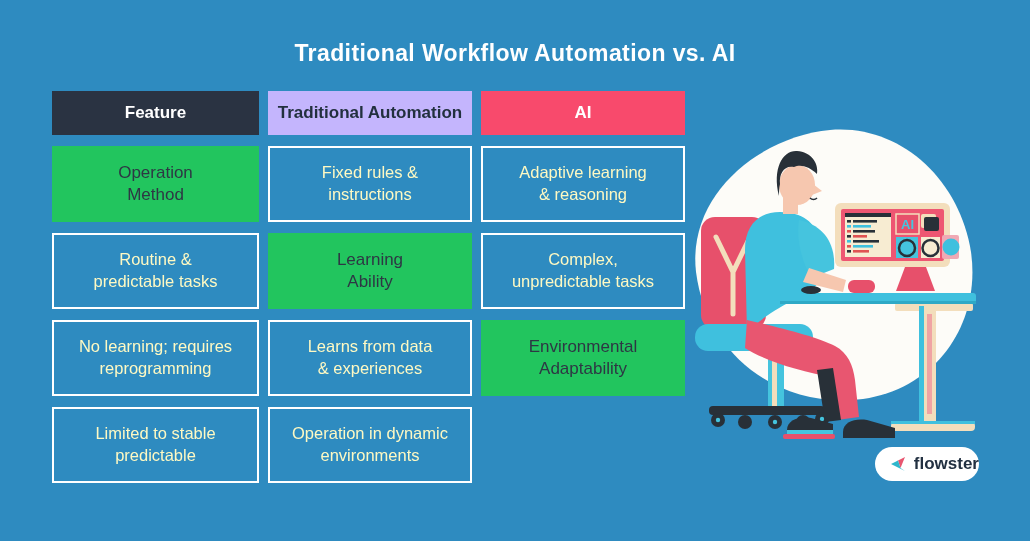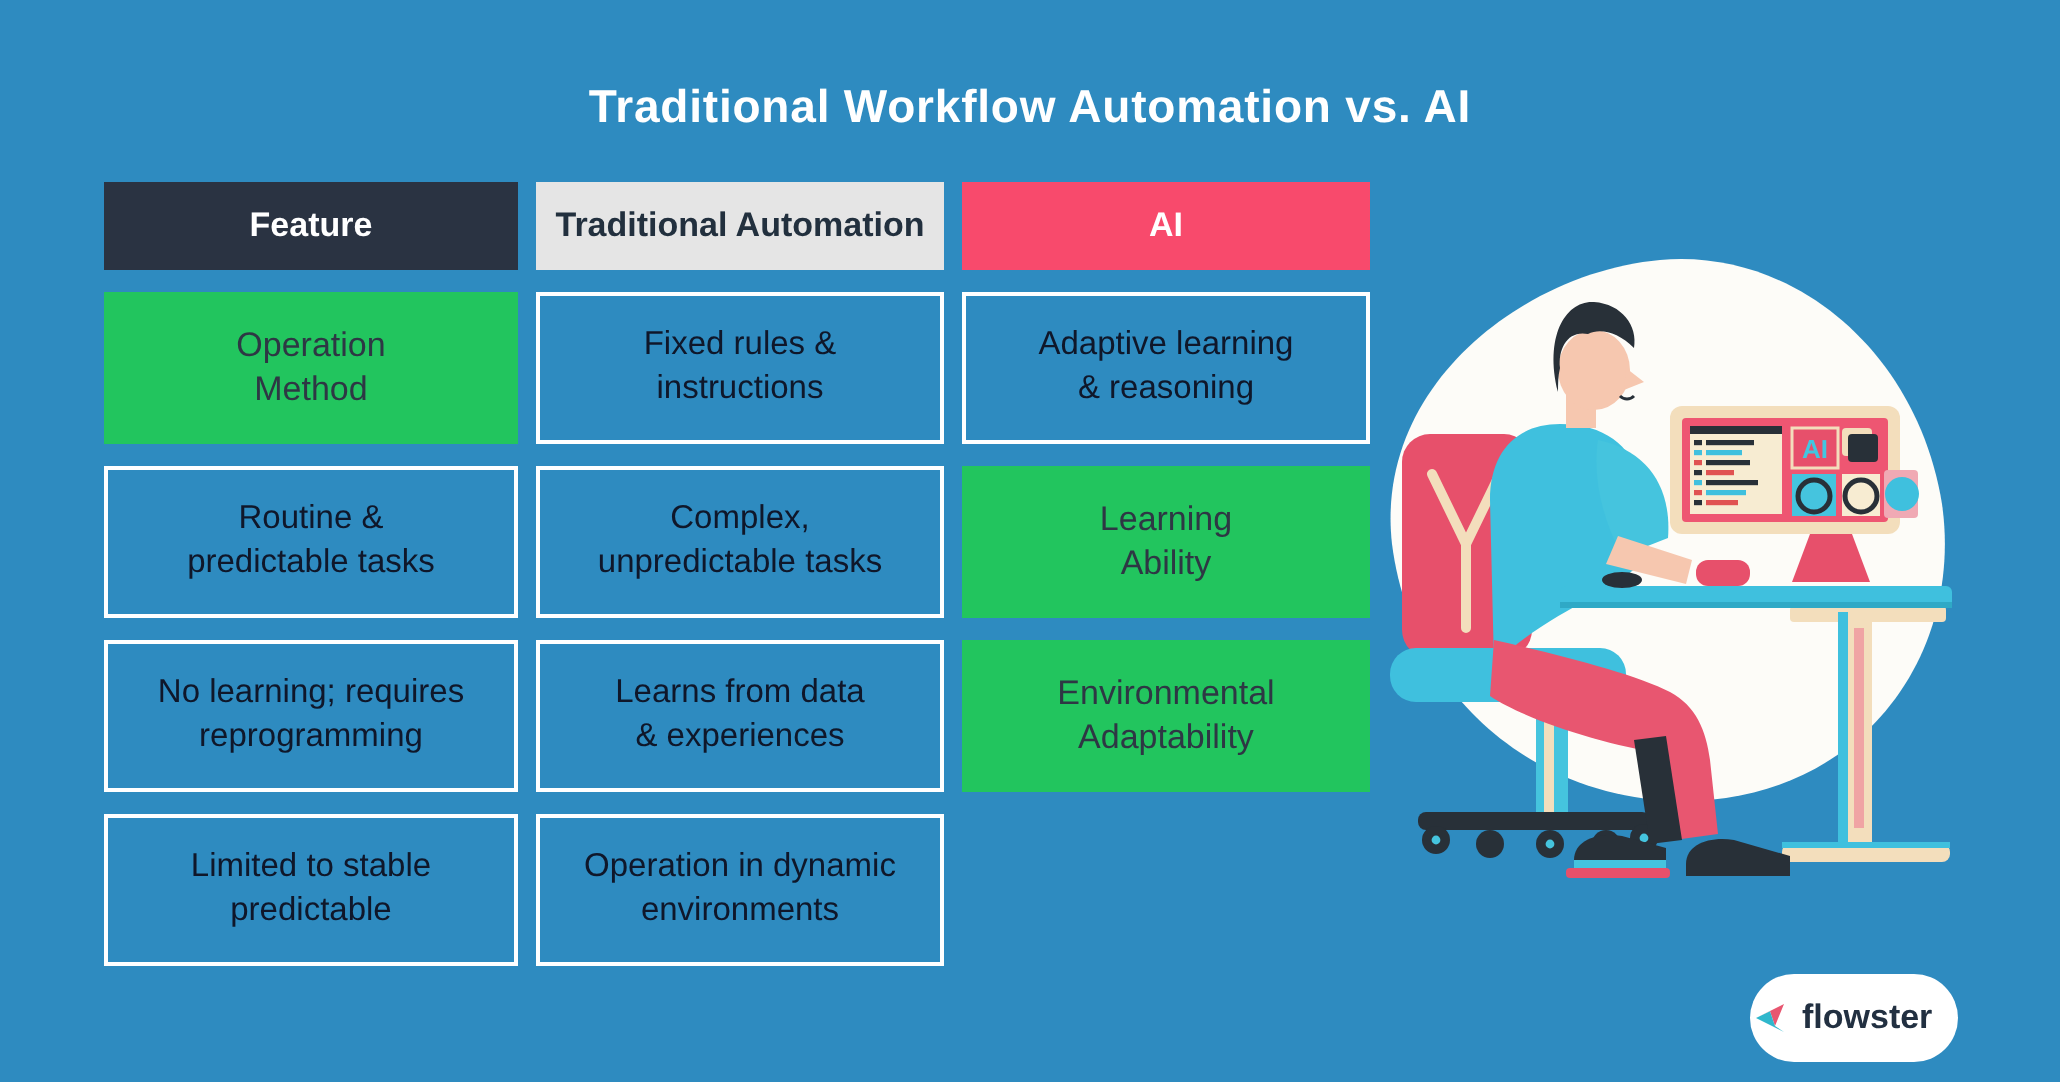--- a/index.html
+++ b/index.html
@@ -10,30 +10,30 @@
          color:#ffffff;font-size:23px;font-weight:600;letter-spacing:.4px;}
 
   .table{position:absolute;left:52px;top:91px;display:grid;
          grid-template-columns:207px 204px 204px;
          grid-template-rows:44px 76px 76px 76px 76px;
          column-gap:9px;row-gap:11px;}
   .cell{display:flex;align-items:center;justify-content:center;text-align:center;
         white-space:pre-line;line-height:1.32;}
   .hd{font-weight:700;font-size:17px;}
   .hd-feature{background:#2a3342;color:#ffffff;}
-  .hd-trad{background:#e5e5e5;color:#22303e;}
+  .hd-trad{background:#c4b5fd;color:#22303e;}
   .hd-ai{background:#f84a6c;color:#ffffff;}
   .c-feature{background:#22c55e;color:#2e3744;font-size:17px;}
-  .c-val{border:2px solid #ffffff;color:#0f172a;font-size:16.5px;background:transparent;}
+  .c-val{border:2px solid #ffffff;color:#fef9c3;font-size:16.5px;background:transparent;}
 
   .illus{position:absolute;left:683px;top:122px;width:310px;height:325px;}
 
-  .brand{position:absolute;left:875px;top:447px;width:104px;height:44px;
+  .brand{position:absolute;left:875px;top:447px;width:104px;height:34px;
          background:#ffffff;border-radius:22px;display:flex;align-items:center;
-         justify-content:flex-start;gap:6px;margin-top:40px;}
+         justify-content:flex-end;gap:6px;}
   .brand-text{color:#223041;font-weight:700;font-size:17px;}
 </style>
 </head>
 <body>
 
 <div id="canvas">
 
   <div class="title">Traditional Workflow Automation vs. AI</div>
 
   <div class="table">
@@ -43,25 +43,25 @@
 
     <div class="cell c-feature">Operation
 Method</div>
     <div class="cell c-val">Fixed rules &amp;
 instructions</div>
     <div class="cell c-val">Adaptive learning
 &amp; reasoning</div>
 
     <div class="cell c-val">Routine &amp;
 predictable tasks</div>
+    <div class="cell c-feature">Learning
+Ability</div>
+
     <div class="cell c-val">Complex,
 unpredictable tasks</div>
-
-    <div class="cell c-feature">Learning
-Ability</div>
     <div class="cell c-val">No learning; requires
 reprogramming</div>
     <div class="cell c-val">Learns from data
 &amp; experiences</div>
 
     <div class="cell c-feature">Environmental
 Adaptability</div>
     <div class="cell c-val">Limited to stable
 predictable</div>
     <div class="cell c-val">Operation in dynamic

